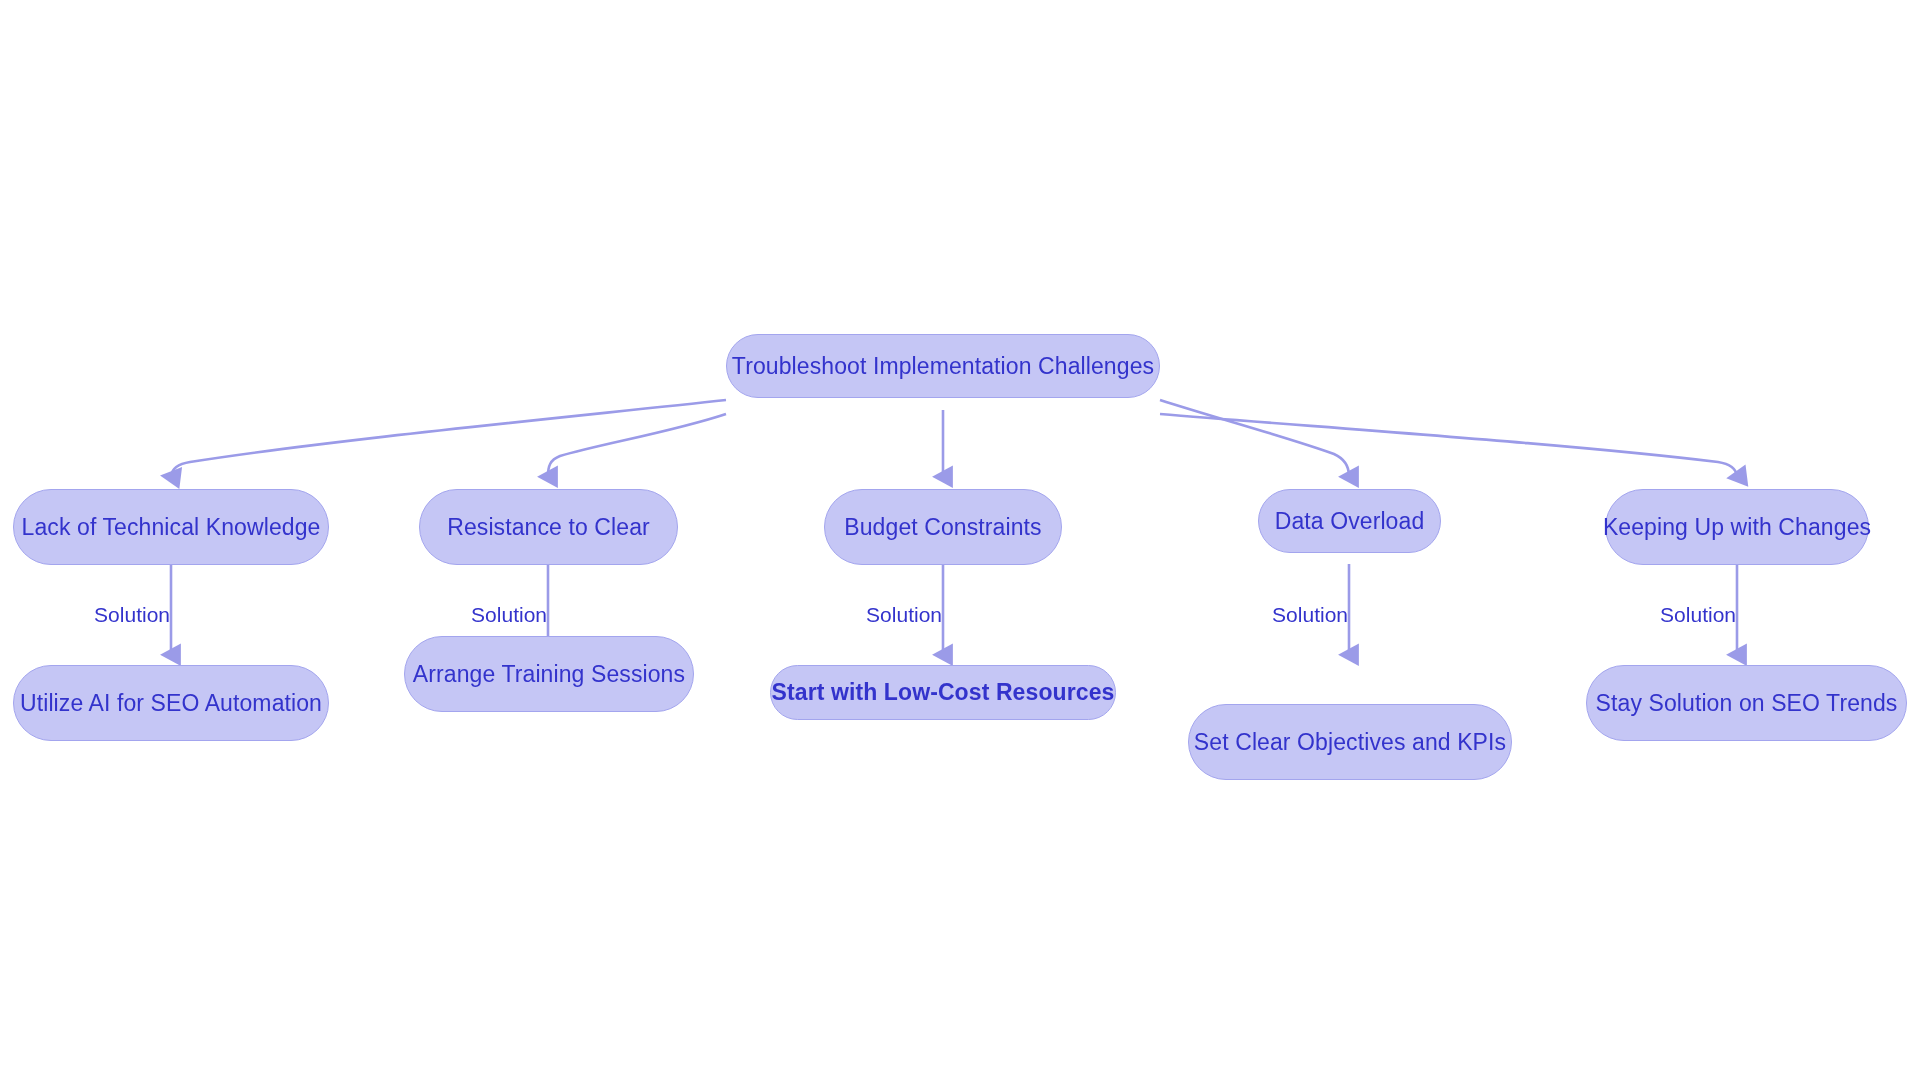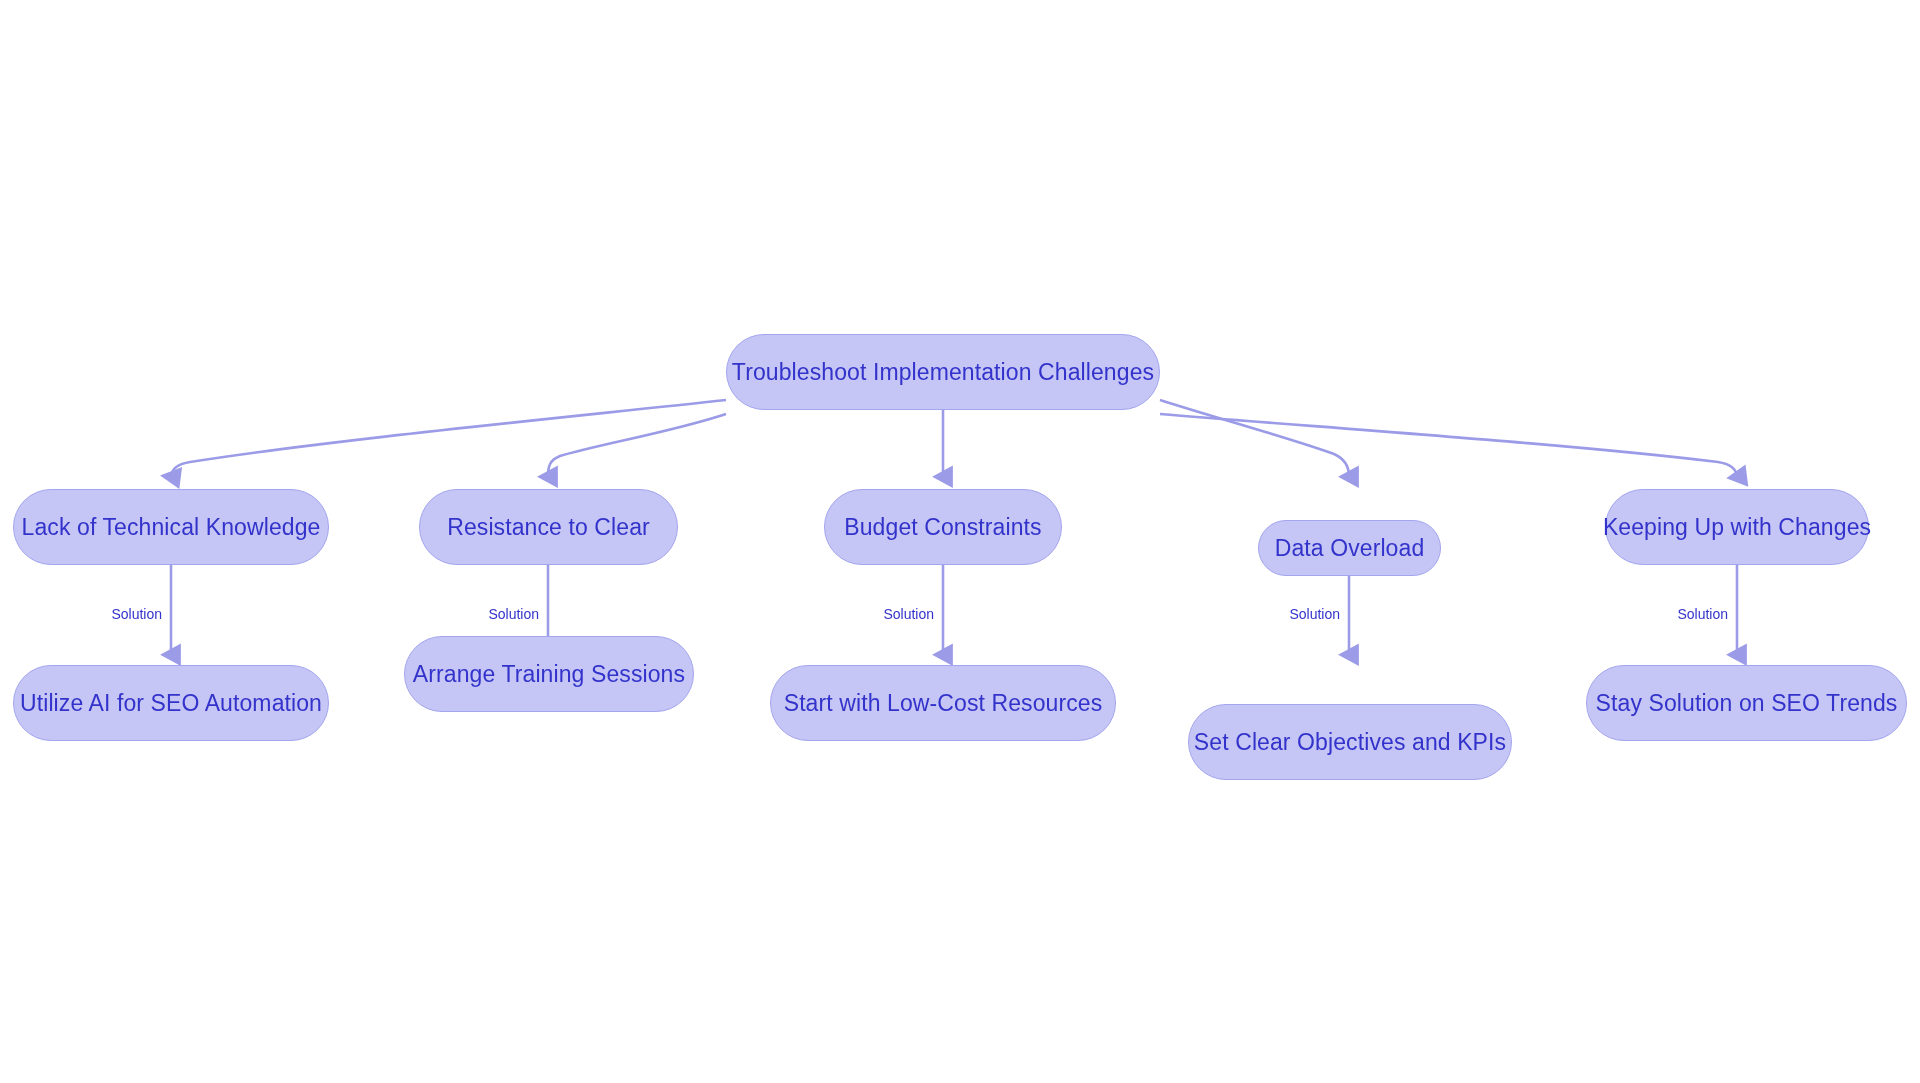--- a/index.html
+++ b/index.html
@@ -57,26 +57,26 @@
     font-size: 23px;
   }
   .node-solution {
     font-size: 23px;
     justify-content: center;
   }
 
   .edge-label {
     position: absolute;
     color: #3333cc;
-    font-size: 14px;
+    font-size: 21px;
     line-height: 1;
     white-space: nowrap;
     background: transparent;
     transform: translate(-100%, -50%);
-    padding-right: 9px;
+    padding-right: 1px;
   }
 </style>
 </head>
 <body>
 
 <div id="diagram-root">
 
   <svg id="edge-layer" viewBox="0 0 1920 1083" width="1920" height="1083" xmlns="http://www.w3.org/2000/svg">
     <defs>
       <marker id="arrow" markerWidth="11" markerHeight="11" refX="4.6" refY="5" orient="auto" markerUnits="strokeWidth">
@@ -97,37 +97,37 @@
       <path d="M 1160,414 C 1330,428 1570,444 1718,462 C 1730,464 1736,468 1737,476" marker-end="url(#arrow)"></path>
 
       <path d="M 171,564 L 171,654" marker-end="url(#arrow)"></path>
       <path d="M 548,564 L 548,654" marker-end="url(#arrow)"></path>
       <path d="M 943,564 L 943,654" marker-end="url(#arrow)"></path>
       <path d="M 1349,564 L 1349,654" marker-end="url(#arrow)"></path>
       <path d="M 1737,564 L 1737,654" marker-end="url(#arrow)"></path>
     </g>
   </svg>
 
-  <div class="node node-root" style="left:726px; top:334px; width:434px; height:76px;">
+  <div class="node node-root" style="left:726px; top:334px; width:434px; height:64px;">
     <span class="node-label">Troubleshoot Implementation Challenges</span>
   </div>
 
   <div class="node node-challenge" style="left:13px; top:489px; width:316px; height:76px;">
     <span class="node-label">Lack of Technical Knowledge</span>
   </div>
 
   <div class="node node-challenge" style="left:419px; top:489px; width:259px; height:76px;">
     <span class="node-label">Resistance to Clear</span>
   </div>
 
   <div class="node node-challenge" style="left:824px; top:489px; width:238px; height:76px;">
     <span class="node-label">Budget Constraints</span>
   </div>
 
-  <div class="node node-challenge" style="left:1258px; top:489px; width:183px; height:56px;margin-top:31px;">
+  <div class="node node-challenge" style="left:1258px; top:489px; width:183px; height:64px;">
     <span class="node-label">Data Overload</span>
   </div>
 
   <div class="node node-challenge" style="left:1605px; top:489px; width:264px; height:76px;">
     <span class="node-label">Keeping Up with Changes</span>
   </div>
 
   <div class="edge-label" style="left:171px; top:614px;">Solution</div>
   <div class="edge-label" style="left:548px; top:614px;">Solution</div>
   <div class="edge-label" style="left:943px; top:614px;">Solution</div>
@@ -135,21 +135,21 @@
   <div class="edge-label" style="left:1737px; top:614px;">Solution</div>
 
   <div class="node node-solution" style="left:13px; top:665px; width:316px; height:76px;">
     <span class="node-label">Utilize AI for SEO Automation</span>
   </div>
 
   <div class="node node-solution" style="left:404px; top:636px; width:290px; height:76px;">
     <span class="node-label">Arrange Training Sessions</span>
   </div>
 
-  <div class="node node-solution" style="left:770px; top:665px; width:346px; height:76px;">
+  <div class="node node-solution" style="left:770px; top:665px; width:346px; height:55px;font-weight:bold;">
     <span class="node-label">Start with Low-Cost Resources</span>
   </div>
 
   <div class="node node-solution" style="left:1188px; top:665px; width:324px; height:76px;margin-top:39px;">
     <span class="node-label">Set Clear Objectives and KPIs</span>
   </div>
 
   <div class="node node-solution" style="left:1586px; top:665px; width:321px; height:76px;">
     <span class="node-label">Stay Solution on SEO Trends</span>
   </div>

